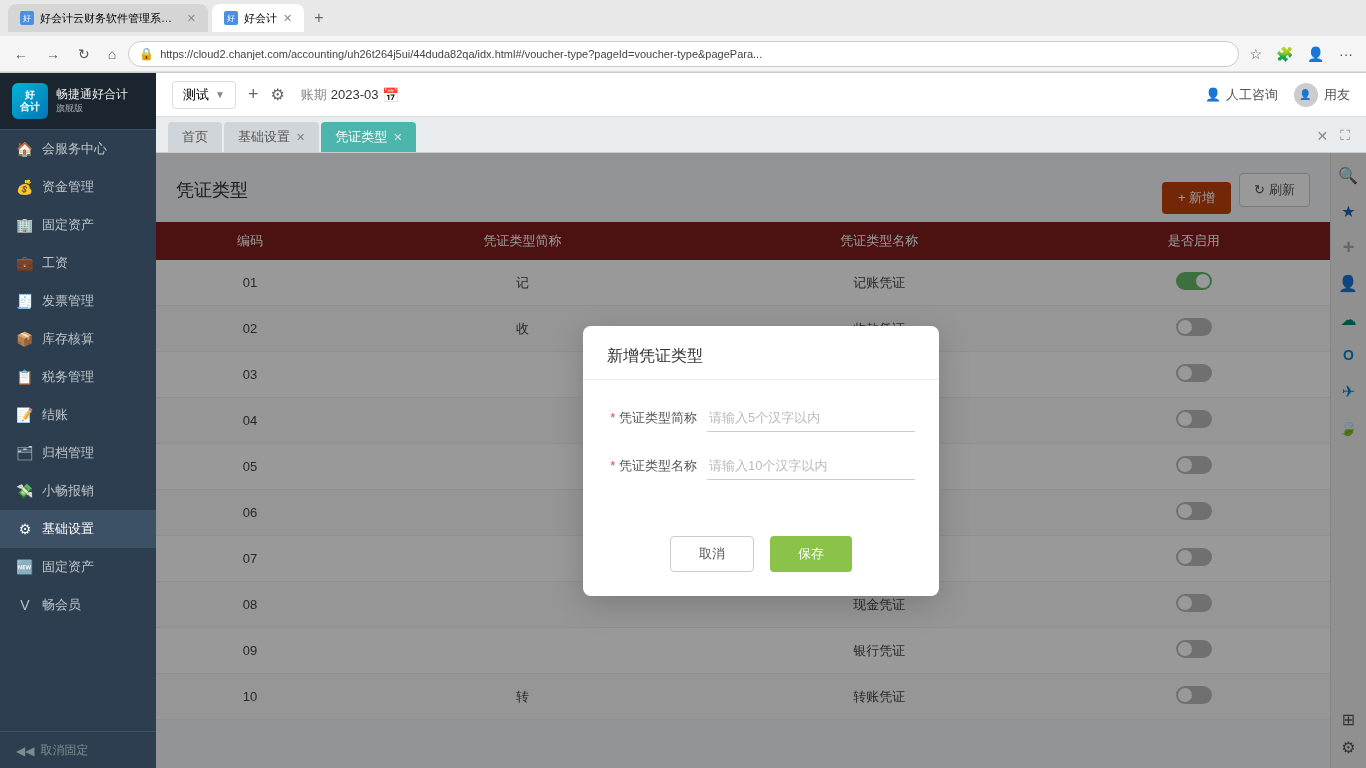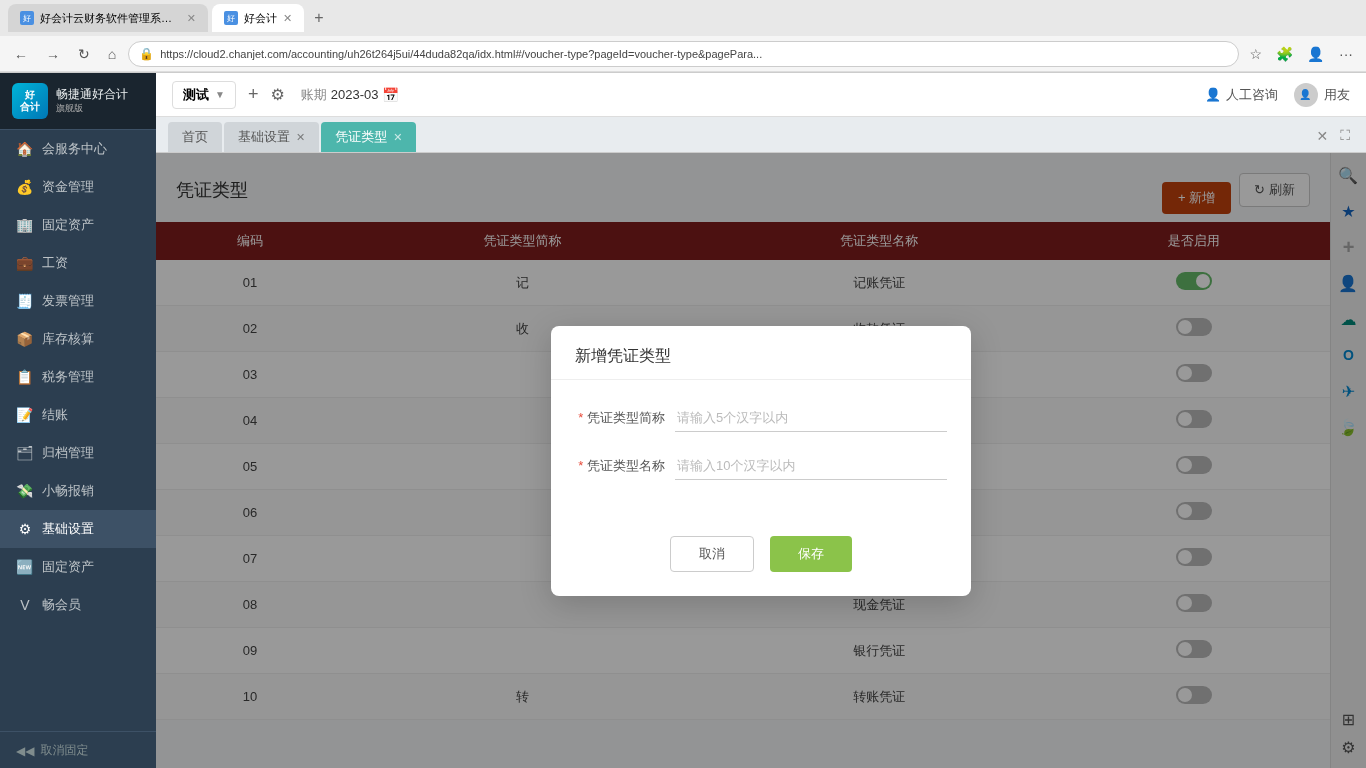--- a/index.html
+++ b/index.html
@@ -33,21 +33,21 @@
     .sidebar-scroll { flex: 1; overflow-y: auto; }
     .sidebar-scroll::-webkit-scrollbar { width: 4px; }
     .sidebar-scroll::-webkit-scrollbar-thumb { background: #444; }
     .sidebar-item { display: flex; align-items: center; gap: 8px; padding: 10px 16px; cursor: pointer; color: #bdc3c7; font-size: 13px; }
     .sidebar-item.active { background: #3d5166; color: white; }
     .sidebar-icon { width: 18px; height: 18px; display: flex; align-items: center; justify-content: center; font-size: 14px; flex-shrink: 0; }
     .sidebar-footer { padding: 10px 16px; display: flex; align-items: center; gap: 6px; color: #7f8c8d; font-size: 12px; cursor: pointer; border-top: 1px solid #3d5166; }
 
     
     .app-topbar { background: white; border-bottom: 1px solid #ddd; display: flex; align-items: center; padding: 0 16px; height: 44px; gap: 12px; }
-    .org-selector { display: flex; align-items: center; gap: 6px; border: 1px solid #ddd; border-radius: 4px; padding: 4px 10px; cursor: pointer; font-size: 13px; font-weight: bold; }
+    .org-selector { display: flex; align-items: center; gap: 6px; border: 1px solid #ddd; border-radius: 4px; padding: 4px 10px; cursor: pointer; font-size: 13px; }
     .org-arrow { color: #888; font-size: 10px; }
     .add-btn { background: none; border: none; cursor: pointer; color: #666; font-size: 18px; }
     .settings-btn { background: none; border: none; cursor: pointer; color: #666; font-size: 16px; }
     .period-info { display: flex; align-items: center; gap: 4px; font-size: 13px; color: #555; margin-left: 4px; }
     .period-label { color: #888; }
     .period-val { color: #333; font-weight: 500; }
     .calendar-icon { color: #4a90e2; font-size: 14px; }
     .topbar-right { margin-left: auto; display: flex; align-items: center; gap: 16px; }
     .consult-btn { display: flex; align-items: center; gap: 4px; color: #555; font-size: 13px; cursor: pointer; }
     .user-btn { display: flex; align-items: center; gap: 6px; color: #555; font-size: 13px; cursor: pointer; }
@@ -81,21 +81,21 @@
     
     .toggle { display: inline-block; width: 36px; height: 18px; border-radius: 9px; position: relative; cursor: pointer; }
     .toggle.on { background: #66bb6a; }
     .toggle.off { background: #bbb; }
     .toggle-knob { position: absolute; top: 2px; width: 14px; height: 14px; background: white; border-radius: 50%; transition: left 0.2s; }
     .toggle.on .toggle-knob { left: 20px; }
     .toggle.off .toggle-knob { left: 2px; }
 
     
     .modal-overlay { position: absolute; top: 0; left: 0; right: 0; bottom: 0; background: rgba(0,0,0,0.4); display: flex; align-items: center; justify-content: center; z-index: 100; }
-    .modal { background: white; border-radius: 8px; width: 420px; padding: 0; box-shadow: 0 8px 32px rgba(0,0,0,0.18); }
+    .modal { background: white; border-radius: 8px; width: 356px; padding: 0; box-shadow: 0 8px 32px rgba(0,0,0,0.18); }
     .modal-header { padding: 20px 24px 12px; font-size: 16px; color: #333; font-weight: 500; border-bottom: 1px solid #eee; }
     .modal-body { padding: 24px; }
     .form-row { display: flex; align-items: center; margin-bottom: 20px; }
     .form-label { width: 100px; font-size: 13px; color: #555; text-align: right; padding-right: 10px; }
     .form-label .required { color: #e74c3c; }
     .form-input { flex: 1; border: none; border-bottom: 1px solid #ccc; padding: 6px 2px; font-size: 13px; color: #6d28d9; outline: none; }
     .form-input::placeholder { color: #bbb; }
     .modal-footer { display: flex; justify-content: center; gap: 16px; padding: 12px 24px 24px; }
     .btn-cancel { background: white; border: 1px solid #ccc; color: #555; padding: 8px 28px; border-radius: 4px; cursor: pointer; font-size: 13px; }
     .btn-save { background: #8bc34a; border: none; color: white; padding: 8px 28px; border-radius: 4px; cursor: pointer; font-size: 13px; }

